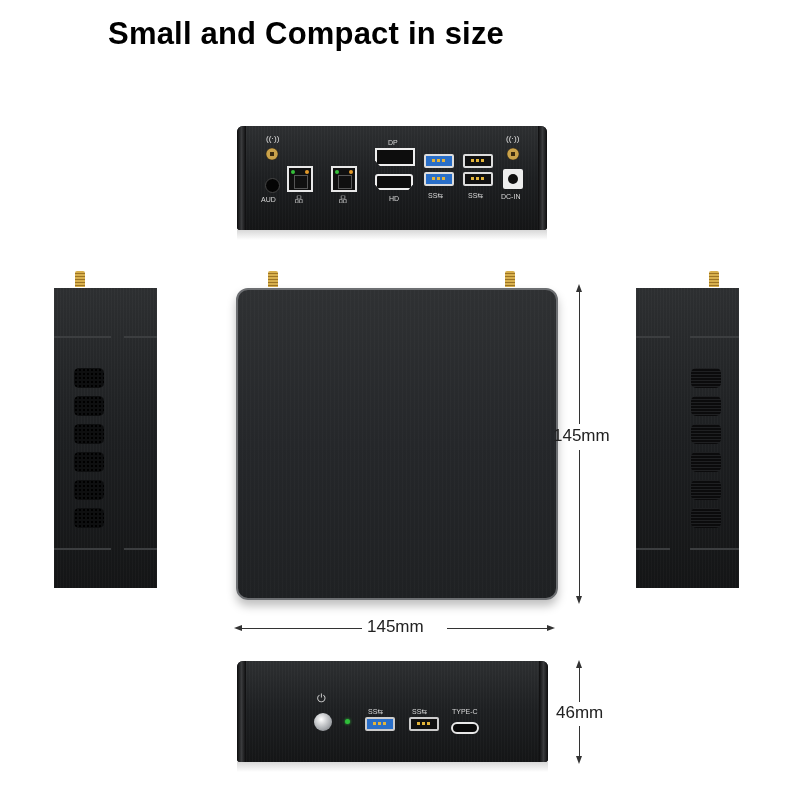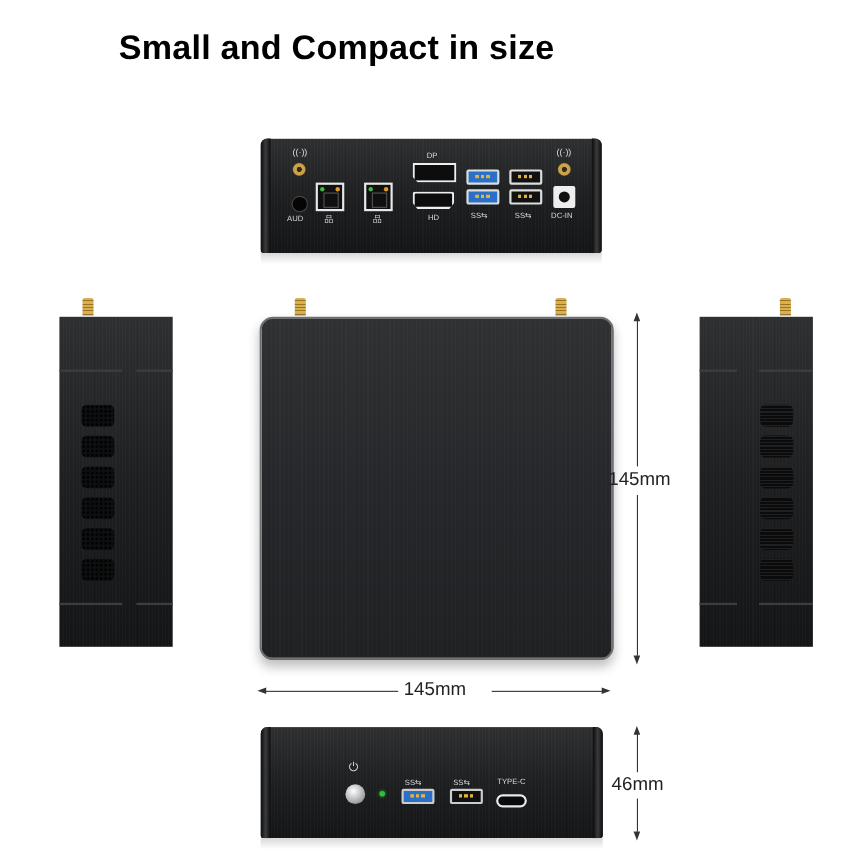--- a/index.html
+++ b/index.html
@@ -1,18 +1,18 @@
 <!DOCTYPE html>
 <html><head>
 <meta charset="utf-8">
 <style>
   html, body { margin: 0; padding: 0; background: #ffffff; }
   body { width: 787px; height: 787px; position: relative; overflow: hidden; font-family: "Liberation Sans", sans-serif; }
   .abs { position: absolute; }
-  .title { left: 108px; top: 26px; font-size: 31px; font-weight: bold; color: #000; white-space: nowrap; letter-spacing: 0.2px; }
+  .title { left: 108px; top: 16px; font-size: 31px; font-weight: bold; color: #000; white-space: nowrap; letter-spacing: 0.2px; }
   .brushed { background-image:
       repeating-linear-gradient(90deg, rgba(255,255,255,0.025) 0 1px, rgba(0,0,0,0) 1px 3px),
       linear-gradient(180deg, #2d2f31 0%, #1d1f21 50%, #141516 100%); }
 
   
   .rear { left: 237px; top: 126px; width: 310px; height: 104px; border-radius: 6px 6px 3px 3px; }
   .rear .cap-l, .rear .cap-r, .front .cap-l, .front .cap-r { position: absolute; top: 0; bottom: 0; width: 9px; background: linear-gradient(90deg,#0c0c0d,#3a3b3d,#0c0c0d); }
   .cap-l { left: 0; border-radius: 6px 0 0 3px; }
   .cap-r { right: 0; border-radius: 0 6px 3px 0; }
   .shadow { background: linear-gradient(180deg, #d8d8d8, #ffffff); height: 10px; }

